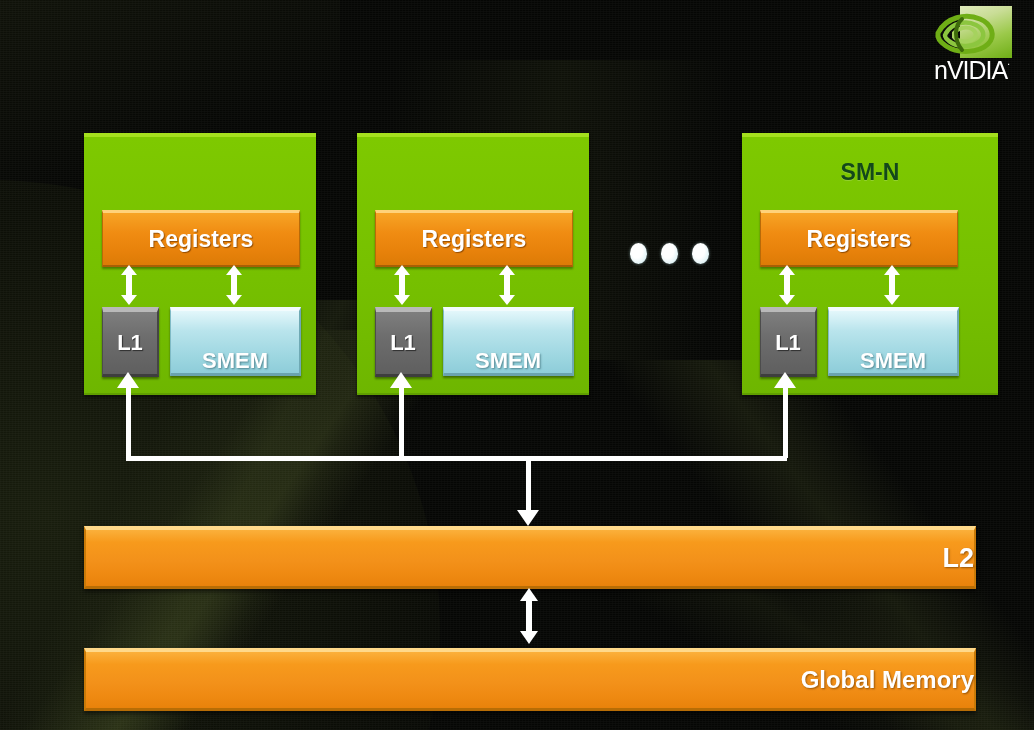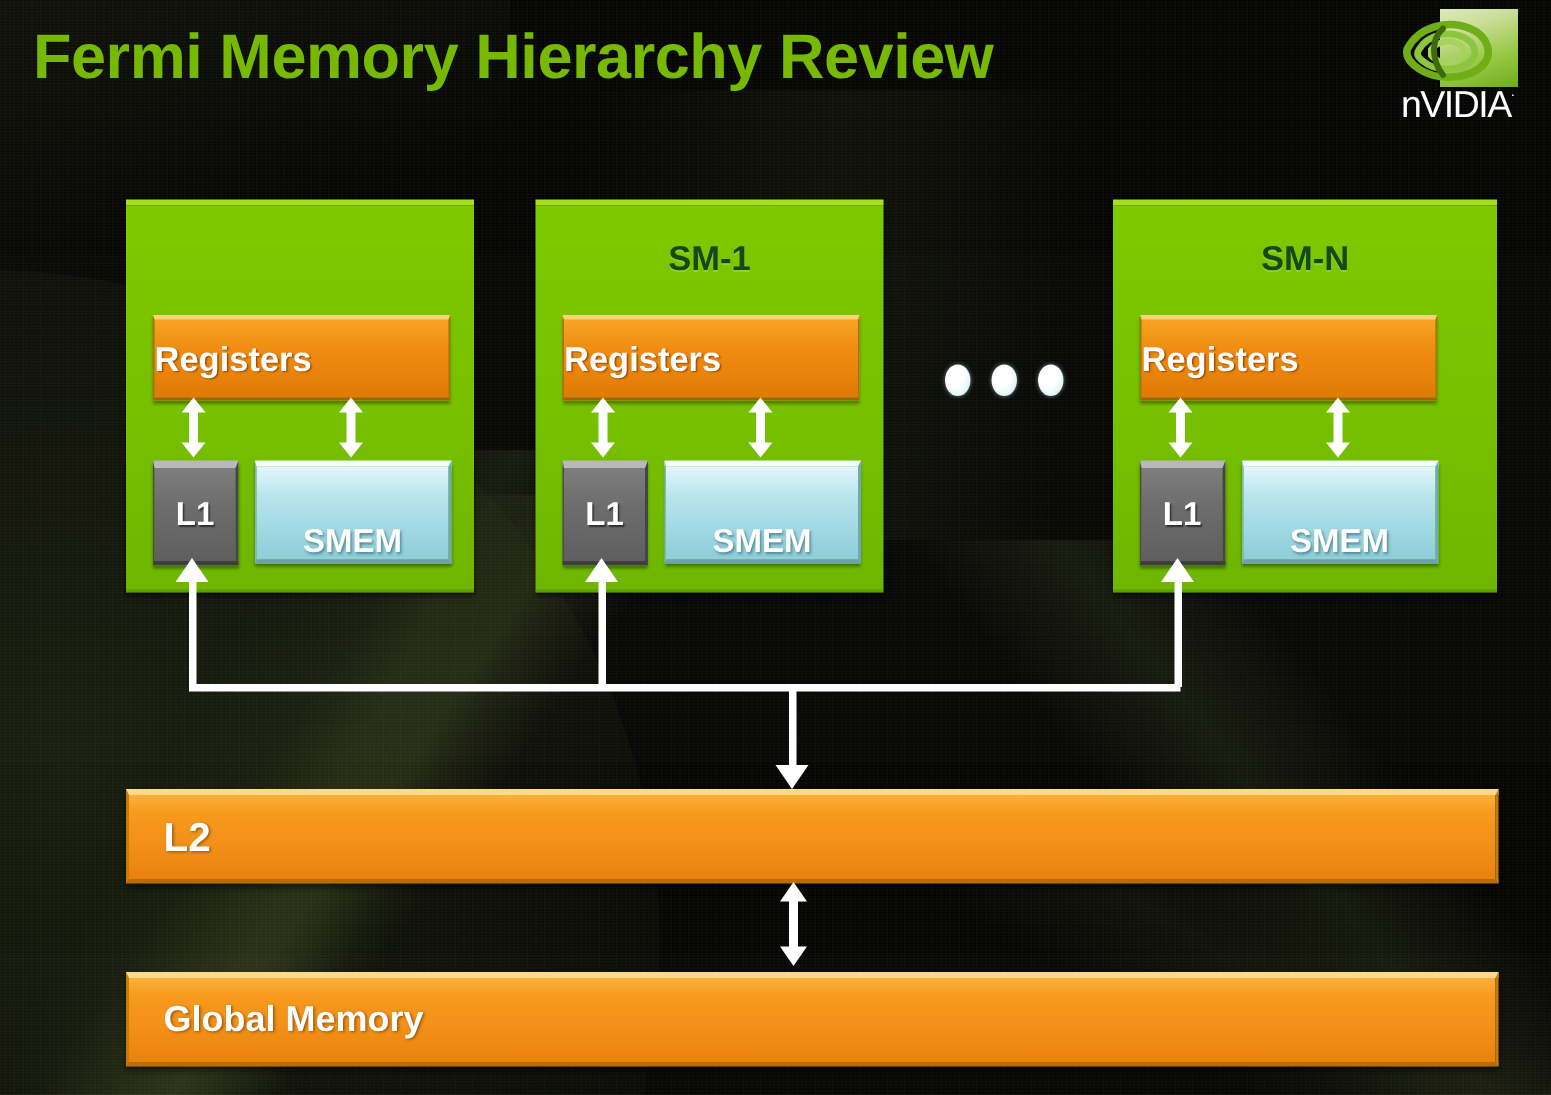--- a/index.html
+++ b/index.html
@@ -65,21 +65,21 @@
       color:#14491a;font-size:23px;font-weight:bold;
       text-shadow:0 1px 0 rgba(255,255,255,.18);}
 
   
   .reg{position:absolute;left:18px;top:73px;width:196px;height:52px;
       background:linear-gradient(180deg,#f7a425 0%,#f08c12 38%,#e8820b 72%,#dd7b06 100%);
       border-top:3px solid #ffd27a;
       border-left:1px solid #b86a08;border-right:1px solid #b86a08;
       border-bottom:2px solid #a85f05;
       box-shadow:0 2px 2px rgba(0,0,0,.35);
-      display:flex;align-items:center;}
+      display:flex;align-items:center;justify-content:center;}
   .reg span{color:#ffffff;font-size:23px;font-weight:bold;
       text-shadow:1px 1px 1px rgba(120,60,0,.75);}
 
   
   .l1{position:absolute;left:18px;top:170px;width:54px;height:62px;
       background:linear-gradient(180deg,#7e7e7e 0%,#6d6d6d 40%,#5f5f5f 100%);
       border-top:5px solid #b9b9b9;
       border-left:1px solid #4c4c4c;border-right:2px solid #454545;
       border-bottom:3px solid #3e3e3e;
       box-shadow:0 2px 2px rgba(0,0,0,.4);
@@ -124,21 +124,21 @@
   .atip.up{border-bottom:16px solid #ffffff;}
   .atip.down{border-top:16px solid #ffffff;}
 
   
   .bar{position:absolute;left:84px;width:888px;
       background:linear-gradient(180deg,#fbb03b 0%,#f79a1c 22%,#f3911a 55%,#ef8a12 78%,#e9820b 100%);
       border-top:4px solid #ffd98a;
       border-left:2px solid #c97a08;border-right:2px solid #c97a08;
       border-bottom:3px solid #b86d05;
       box-shadow:0 3px 4px rgba(0,0,0,.5);
-      display:flex;align-items:center;justify-content:flex-start;padding-left:23px;}
+      display:flex;align-items:center;justify-content:flex-end;}
   .bar span{color:#ffffff;font-weight:bold;
       text-shadow:1px 1px 2px rgba(130,70,0,.8);}
   #l2bar{top:526px;height:56px;}
   #l2bar span{font-size:27px;}
   #gmbar{top:648px;height:56px;}
   #gmbar span{font-size:24px;}
 
   
   #l2gm{position:absolute;left:520px;top:588px;width:18px;height:56px;}
   #l2gm .shaft{position:absolute;left:6px;top:12px;bottom:12px;width:6px;background:#fff;}
@@ -156,21 +156,20 @@
     <div class="swoosh sw1"></div>
     <div class="swoosh sw2"></div>
     <div class="swoosh sw3"></div>
     <div class="swoosh sw4"></div>
     <div class="swoosh sw5"></div>
     <div class="swoosh sw6"></div>
     <div class="swoosh sw7"></div>
     <div class="noise"></div>
   </div>
 
-  <div id="title">Fermi Memory Hierarchy Review</div>
 
   <div id="logo">
     <div class="eyebox"></div>
     <svg class="eye" viewBox="0 0 70 46">
       <g fill="none" stroke-linecap="round">
         <path d="M6,23 C14,7 34,3 48,9 C60,14 64,26 56,34 C47,43 26,44 14,36 C8,32 5,28 6,23 Z" stroke="#6fae16" stroke-width="5"></path>
         <path d="M14,23 C20,13 34,10 44,15 C52,19 54,27 47,32 C39,38 24,37 17,31 C13,28 12,26 14,23 Z" stroke="#8cc63f" stroke-width="4.5"></path>
         <path d="M22,23 C26,18 34,16 40,19 C45,22 45,27 40,30 C34,33 25,31 22,27 Z" stroke="#a6d25e" stroke-width="4"></path>
         <path d="M30,9 C22,16 22,30 30,40" stroke="#3d6b0a" stroke-width="4"></path>
       </g>
@@ -194,21 +193,20 @@
     </div>
     <div class="l1">
       <span>L1</span>
     </div>
     <div class="smem">
       <span>SMEM</span>
     </div>
   </div>
 
   <div class="sm sm1">
-    <div class="sm-title">SM-1</div>
     <div class="reg">
       <span>Registers</span>
     </div>
     <div class="darrow" style="left:37px;top:128px;height:40px;">
       <div class="shaft"></div>
         <div class="head up"></div>
         <div class="head dn"></div>
     </div>
     <div class="darrow" style="left:142px;top:128px;height:40px;">
       <div class="shaft"></div>

